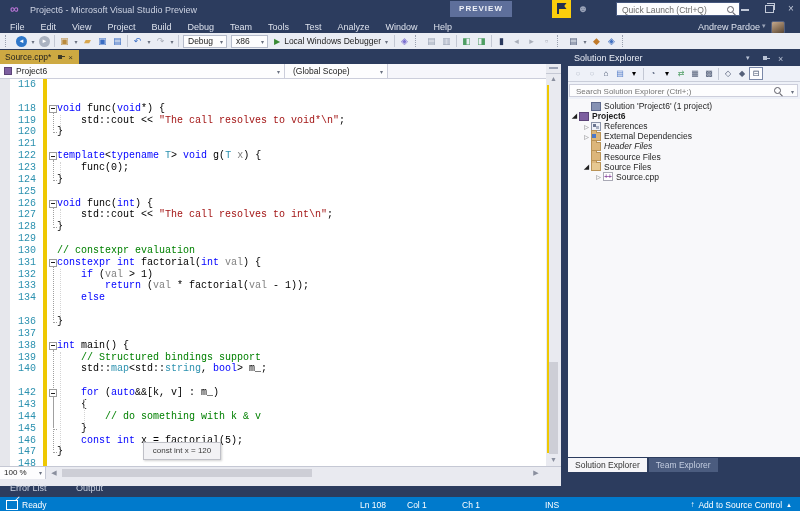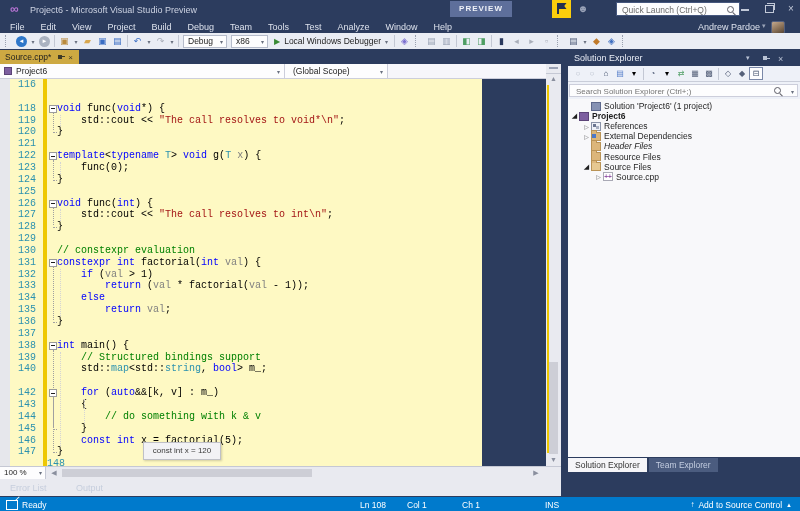--- a/index.html
+++ b/index.html
@@ -67,21 +67,21 @@
   #tab .x{margin-left:3px;font-size:8px;color:#3e3a27;}
 
   #navbar{left:0;top:64px;width:546px;height:15px;background:#f6f6fb;border-bottom:1px solid #cccedb;box-sizing:border-box;}
   .navcombo{position:absolute;top:0;height:14px;display:flex;align-items:center;font-size:8.5px;color:#1e1e1e;background:#fdfdfe;}
   #nav-proj{left:0;width:284px;border-right:1px solid #cccedb;}
   #nav-proj .ic{width:8px;height:8px;margin:0 4px 0 4px;background:#7d5fa0;border:1px solid #5c4478;box-sizing:border-box;}
   #nav-scope{left:285px;width:94px;border-right:1px solid #cccedb;padding-left:8px;}
   .navcombo .cdd{margin-left:auto;padding-right:4px;font-size:6px;color:#6a7180;}
 
   
-  #codearea{left:0;top:79px;width:482px;height:387px;background:#fef9c3;overflow:hidden;}
+  #codearea{left:0;top:79px;width:546px;height:387px;background:#ffffff;overflow:hidden;}
   #bp-margin{position:absolute;left:0;top:0;bottom:0;width:10px;background:#e6e7ec;}
   #chbar{position:absolute;left:43px;top:0;bottom:0;width:3.5px;background:#eec802;}
   #code-lines{position:absolute;left:0;top:0;right:0;bottom:0;}
   .code-line{position:absolute;left:0;right:0;height:11.85px;line-height:11.85px;
       font-family:"Liberation Mono",monospace;font-size:10px;white-space:pre;}
   .code-line .ln{position:absolute;left:8px;width:28px;text-align:right;color:#2b91af;}
   .code-line .ct{position:absolute;left:57px;color:#000;}
   .tk-k{color:#0000ff;}.tk-c{color:#008000;}.tk-s{color:#a31515;}.tk-t{color:#2b91af;}.tk-p{color:#808080;}.tk-d{color:#000000;}
   .fold-box{position:absolute;left:49px;width:8px;height:8px;border:1px solid #9b9b9b;background:#fff;box-sizing:border-box;z-index:2;}
   .fold-box::before{content:"";position:absolute;left:1px;top:2.5px;width:4px;height:1px;background:#1e1e1e;}
@@ -94,21 +94,21 @@
 
   
   #vscroll{left:546px;top:64px;width:15px;height:402px;background:#e9eaf0;}
   #vs-split{position:absolute;left:0;top:0;width:15px;height:9px;background:#e9eaf0;border-bottom:1px solid #c5c8d4;}
   #vs-split::before{content:"";position:absolute;left:3px;top:3px;width:9px;height:2px;background:#9aa1b4;}
   .sb-arrow{position:absolute;width:15px;height:12px;color:#8a8f9e;font-size:7px;text-align:center;line-height:12px;}
   #vs-stripe{position:absolute;left:1px;top:21px;bottom:13px;width:2px;background:#eec802;}
   #vs-thumb{position:absolute;left:3px;top:298px;width:9px;height:92px;background:#cdced6;}
 
   
-  #editorbottom{left:0;top:466px;width:561px;height:30px;background:#e9eaf0;border-top:1px solid #c5c8d4;box-sizing:border-box;}
+  #editorbottom{left:0;top:466px;width:561px;height:20px;background:#e9eaf0;border-top:1px solid #c5c8d4;box-sizing:border-box;}
   #zoom-combo{position:absolute;left:0;top:0;width:46px;height:12px;background:#fdfdfe;border-right:1px solid #c5c8d4;
       font-size:8px;color:#1e1e1e;line-height:12px;padding-left:4px;box-sizing:border-box;}
   #zoom-combo .cdd{position:absolute;right:3px;top:0;font-size:6px;color:#6a7180;line-height:12px;}
   #hs-left{left:48px;top:0;} #hs-right{left:530px;top:0;}
   .sb-arrow-h{position:absolute;width:12px;height:12px;color:#8a8f9e;font-size:7px;text-align:center;line-height:12px;}
   #hs-thumb{position:absolute;left:62px;top:2px;width:250px;height:8px;background:#cdced6;}
 
   
   #se-header{left:568px;top:50px;width:232px;height:16px;color:#e8ecf5;font-size:9px;}
   #se-header .t{position:absolute;left:6px;top:3px;}
@@ -301,33 +301,32 @@
         <div class="code-line" style="top: 106.65px;"><span class="ln">125</span><span class="ct"></span></div>
         <div class="code-line" style="top: 118.5px;"><span class="ln">126</span><span class="ct"><span class="tk-k">void</span><span class="tk-d"> func(</span><span class="tk-k">int</span><span class="tk-d">) {</span></span></div>
         <div class="code-line" style="top: 130.35px;"><span class="ln">127</span><span class="ct"><span class="tk-d">    std::cout &lt;&lt; </span><span class="tk-s">"The call resolves to int\n"</span><span class="tk-d">;</span></span></div>
         <div class="code-line" style="top: 142.2px;"><span class="ln">128</span><span class="ct"><span class="tk-d">}</span></span></div>
         <div class="code-line" style="top: 154.05px;"><span class="ln">129</span><span class="ct"></span></div>
         <div class="code-line" style="top: 165.9px;"><span class="ln">130</span><span class="ct"><span class="tk-c">// constexpr evaluation</span></span></div>
         <div class="code-line" style="top: 177.75px;"><span class="ln">131</span><span class="ct"><span class="tk-k">constexpr</span><span class="tk-d"> </span><span class="tk-k">int</span><span class="tk-d"> factorial(</span><span class="tk-k">int</span><span class="tk-p"> val</span><span class="tk-d">) {</span></span></div>
         <div class="code-line" style="top: 189.6px;"><span class="ln">132</span><span class="ct"><span class="tk-d">    </span><span class="tk-k">if</span><span class="tk-d"> (</span><span class="tk-p">val</span><span class="tk-d"> &gt; 1)</span></span></div>
         <div class="code-line" style="top: 201.45px;"><span class="ln">133</span><span class="ct"><span class="tk-d">        </span><span class="tk-k">return</span><span class="tk-d"> (</span><span class="tk-p">val</span><span class="tk-d"> * factorial(</span><span class="tk-p">val</span><span class="tk-d"> - 1));</span></span></div>
         <div class="code-line" style="top: 213.3px;"><span class="ln">134</span><span class="ct"><span class="tk-d">    </span><span class="tk-k">else</span></span></div>
-        <div class="code-line" style="top: 225.15px;"><span class="ln">135</span><span class="ct"><span class="tk-d">        </span><span class="tk-k">return</span><span class="tk-d"> </span><span class="tk-p">val</span><span class="tk-d">;</span></span></div>
         <div class="code-line" style="top: 237px;"><span class="ln">136</span><span class="ct"><span class="tk-d">}</span></span></div>
         <div class="code-line" style="top: 248.85px;"><span class="ln">137</span><span class="ct"></span></div>
         <div class="code-line" style="top: 260.7px;"><span class="ln">138</span><span class="ct"><span class="tk-k">int</span><span class="tk-d"> main() {</span></span></div>
         <div class="code-line" style="top: 272.55px;"><span class="ln">139</span><span class="ct"><span class="tk-d">    </span><span class="tk-c">// Structured bindings support</span></span></div>
         <div class="code-line" style="top: 284.4px;"><span class="ln">140</span><span class="ct"><span class="tk-d">    std::</span><span class="tk-t">map</span><span class="tk-d">&lt;std::</span><span class="tk-t">string</span><span class="tk-d">, </span><span class="tk-k">bool</span><span class="tk-d">&gt; m_;</span></span></div>
         <div class="code-line" style="top: 308.1px;"><span class="ln">142</span><span class="ct"><span class="tk-d">    </span><span class="tk-k">for</span><span class="tk-d"> (</span><span class="tk-k">auto</span><span class="tk-d">&amp;&amp;[k, v] : m_)</span></span></div>
         <div class="code-line" style="top: 319.95px;"><span class="ln">143</span><span class="ct"><span class="tk-d">    {</span></span></div>
         <div class="code-line" style="top: 331.8px;"><span class="ln">144</span><span class="ct"><span class="tk-d">        </span><span class="tk-c">// do something with k &amp; v</span></span></div>
         <div class="code-line" style="top: 343.65px;"><span class="ln">145</span><span class="ct"><span class="tk-d">    }</span></span></div>
         <div class="code-line" style="top: 355.5px;"><span class="ln">146</span><span class="ct"><span class="tk-d">    </span><span class="tk-k">const</span><span class="tk-d"> </span><span class="tk-k">int</span><span class="tk-d"> x = factorial(5);</span></span></div>
         <div class="code-line" style="top: 367.35px;"><span class="ln">147</span><span class="ct"><span class="tk-d">}</span></span></div>
-        <div class="code-line" style="top: 379.2px; margin-left: 29px;"><span class="ln">148</span><span class="ct"></span></div>
+        <div class="code-line" style="top: 379.2px;"><span class="ln">148</span><span class="ct"></span></div>
       </div>
     <div id="fold-layer">
         <div class="fold-box" style="top: 25.7px;"></div>
         <div class="fold-guide" style="top: 33.7px; height: 17.7px;"></div>
         <div class="fold-tick" style="top: 52.4px;"></div>
         <div class="code-guide" style="left: 60px; top: 35.55px; height: 11.85px;"></div>
         <div class="fold-box" style="top: 73.1px;"></div>
         <div class="fold-guide" style="top: 81.1px; height: 17.7px;"></div>
         <div class="fold-tick" style="top: 99.8px;"></div>
         <div class="code-guide" style="left: 60px; top: 82.95px; height: 11.85px;"></div>

